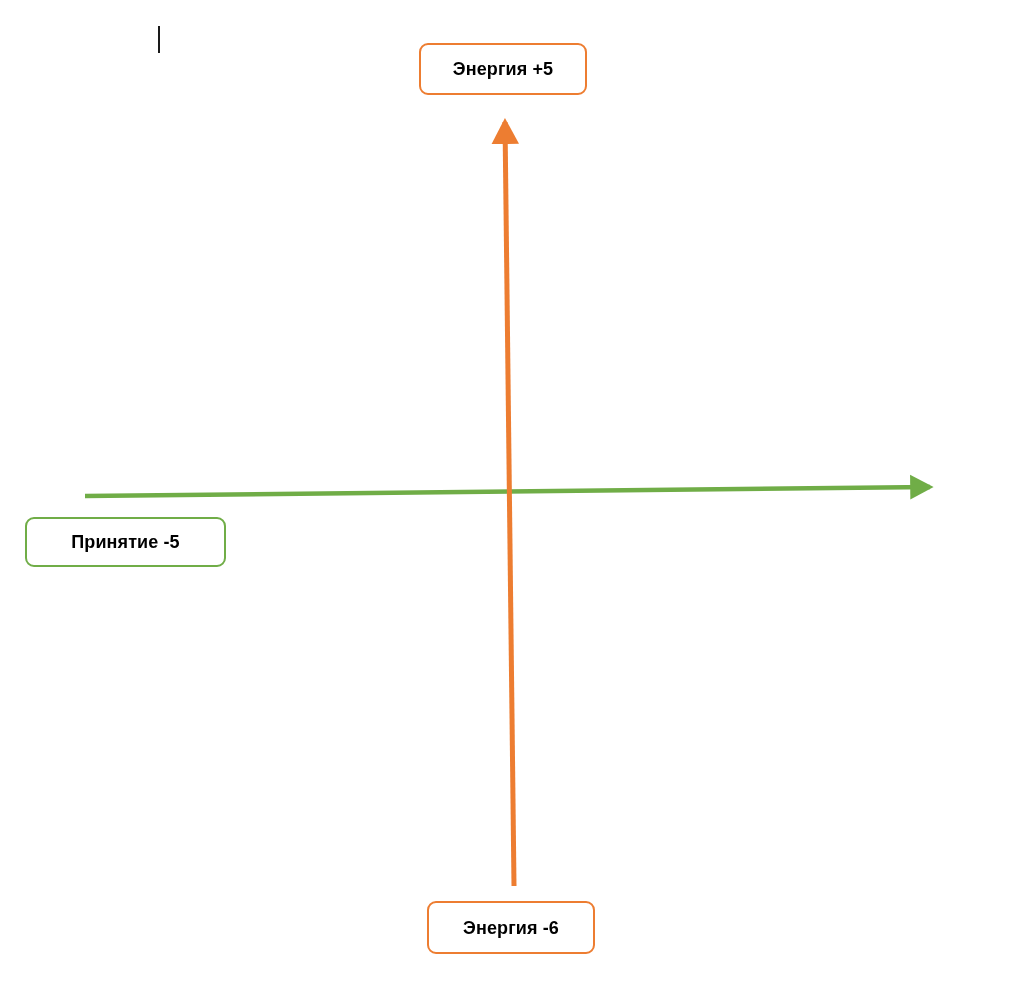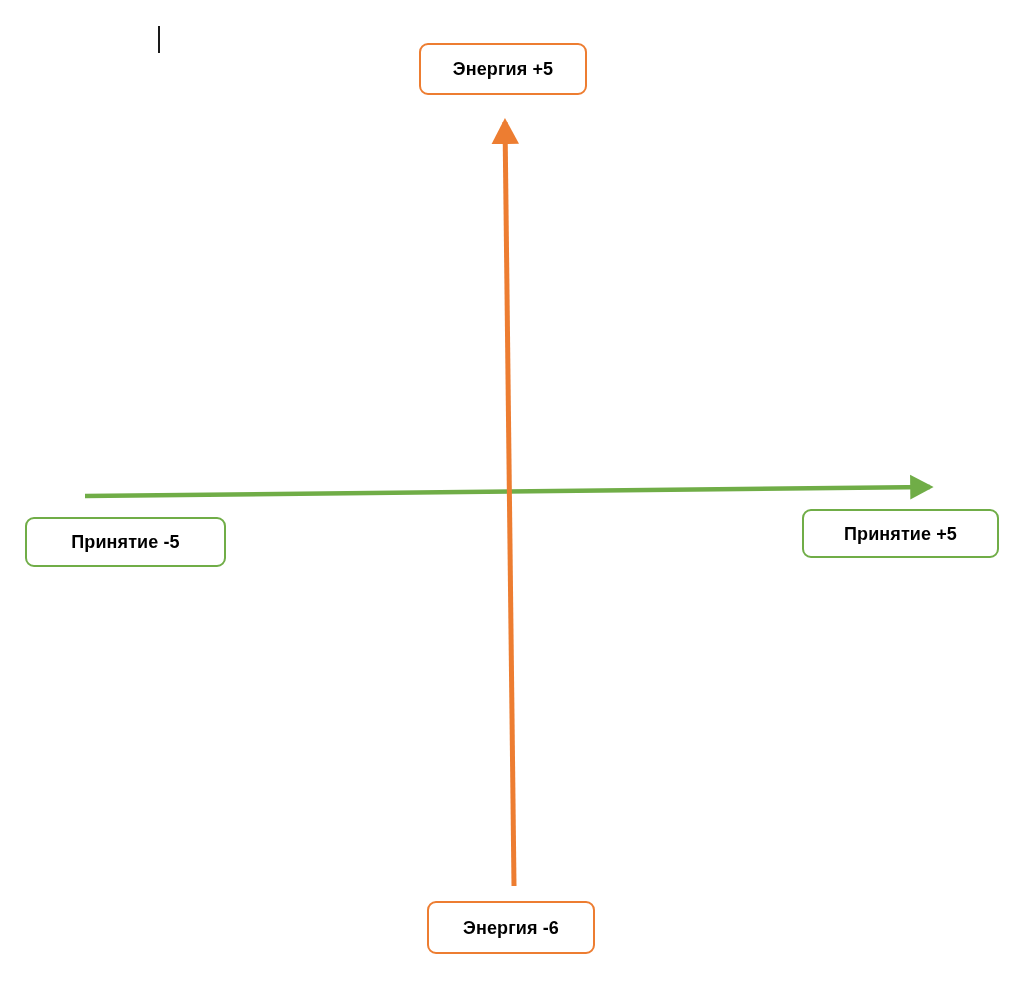--- a/index.html
+++ b/index.html
@@ -107,17 +107,14 @@
   </div>
 
   <div class="label-box orange" id="label-energy-minus">
     <span>Энергия -6</span>
   </div>
 
   <div class="label-box green" id="label-acceptance-minus">
     <span>Принятие -5</span>
   </div>
 
-  <div class="label-box green" id="label-acceptance-plus">
-    <span>Принятие +5</span>
-  </div>
 
 </div>
 
 </body></html>

